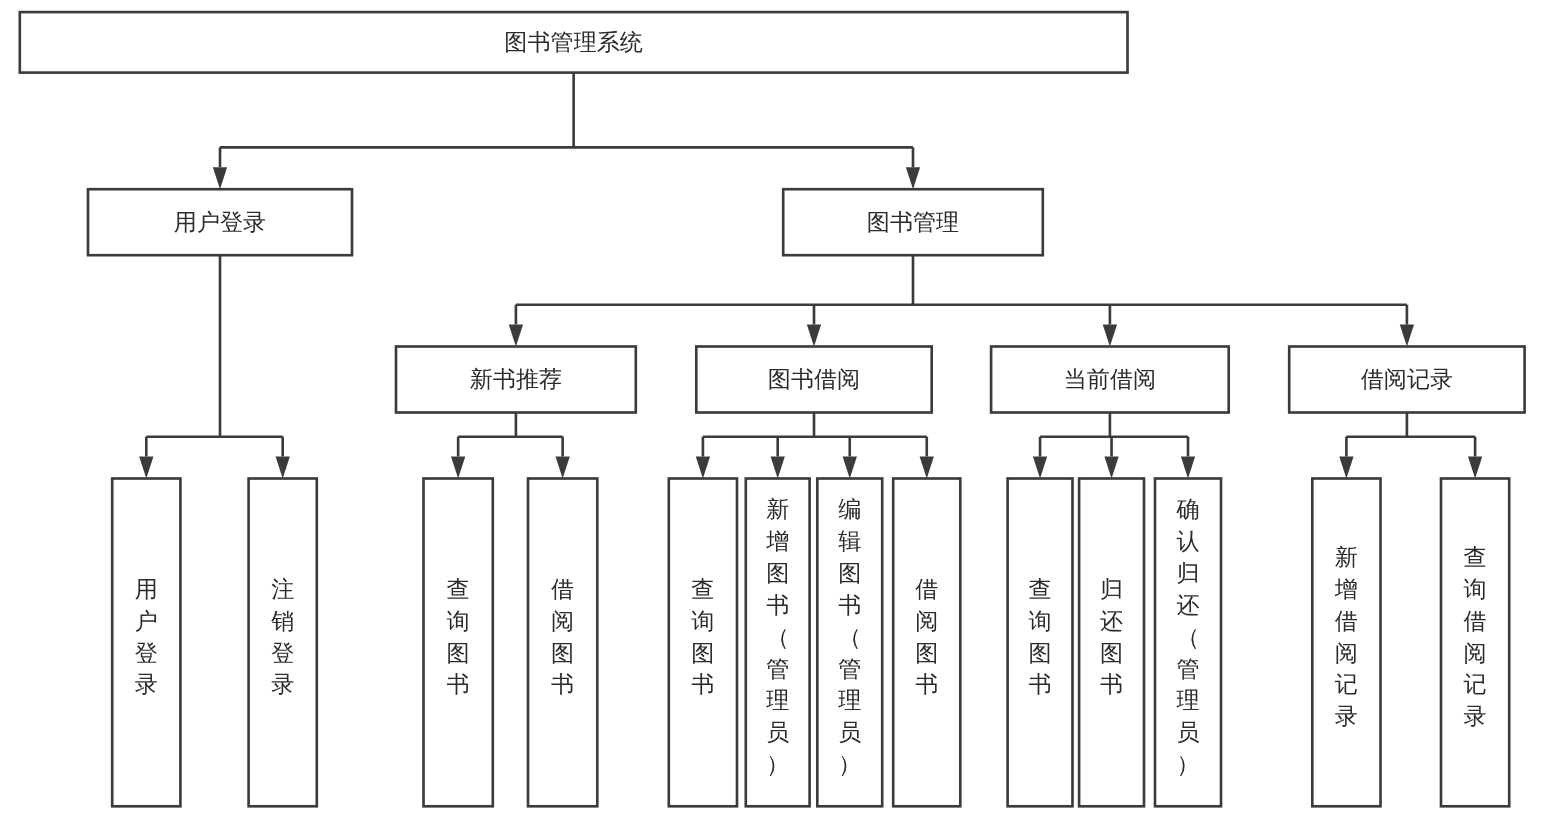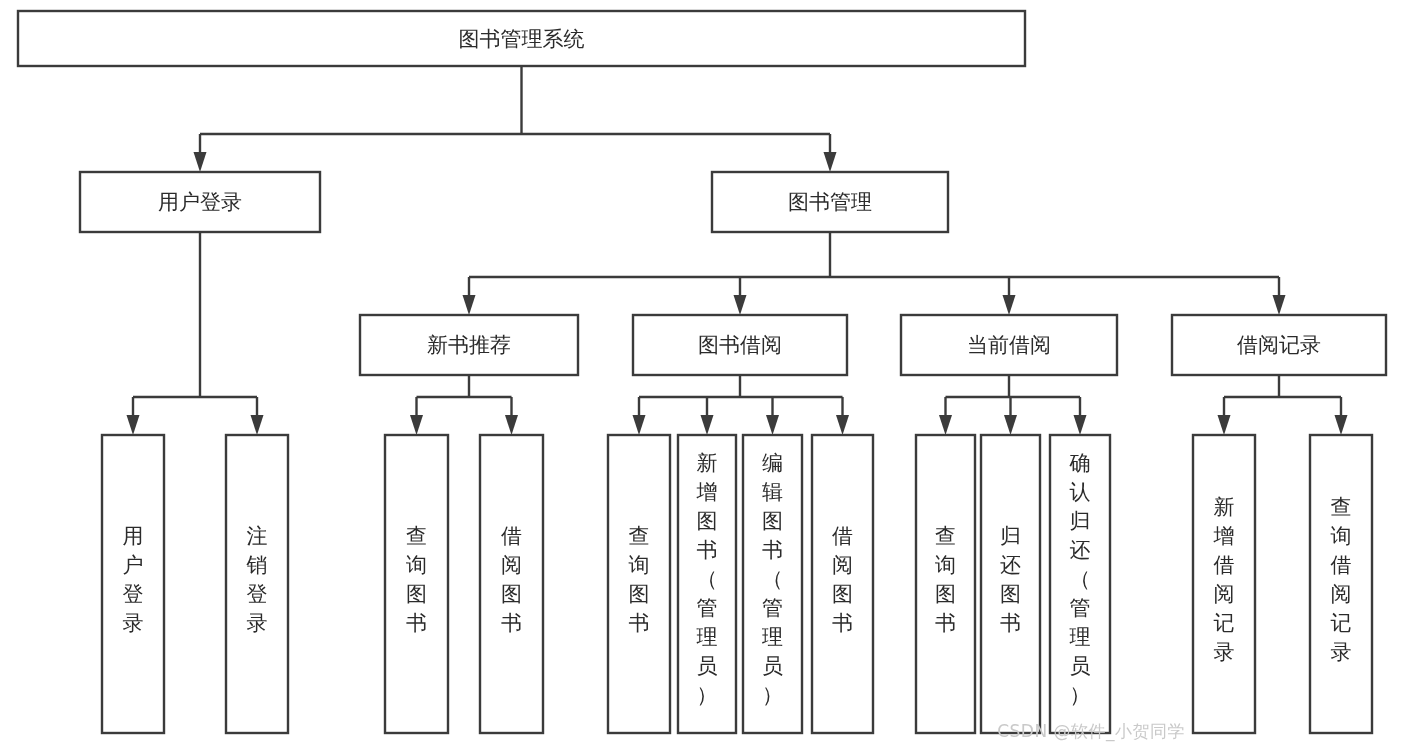--- a/index.html
+++ b/index.html
@@ -199,15 +199,14 @@
           <rect x="1193" y="435" width="62" height="298" class="node-box"></rect>
           <text x="1224" y="513.5" class="node-label-v"><tspan x="1224" dy="0">新</tspan><tspan x="1224" dy="29">增</tspan><tspan x="1224" dy="29">借</tspan><tspan x="1224" dy="29">阅</tspan><tspan x="1224" dy="29">记</tspan><tspan x="1224" dy="29">录</tspan></text>
         </g>
         <g>
           <rect x="1310" y="435" width="62" height="298" class="node-box"></rect>
           <text x="1341" y="513.5" class="node-label-v"><tspan x="1341" dy="0">查</tspan><tspan x="1341" dy="29">询</tspan><tspan x="1341" dy="29">借</tspan><tspan x="1341" dy="29">阅</tspan><tspan x="1341" dy="29">记</tspan><tspan x="1341" dy="29">录</tspan></text>
         </g>
       </g>
   </svg>
 
-  <div class="watermark">CSDN @软件_小贺同学</div>
 
 </div>
 
 </body></html>

